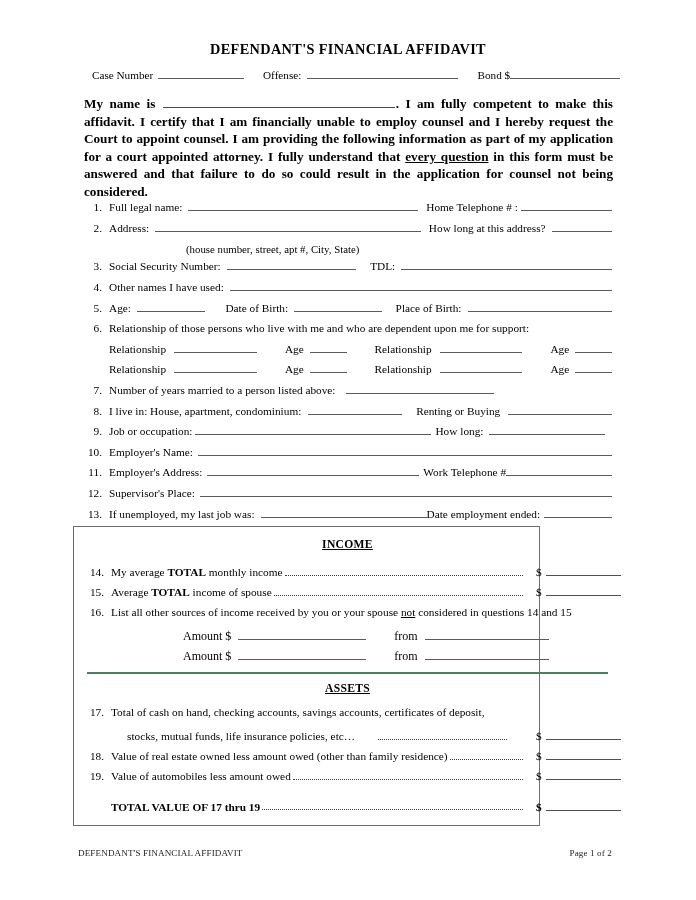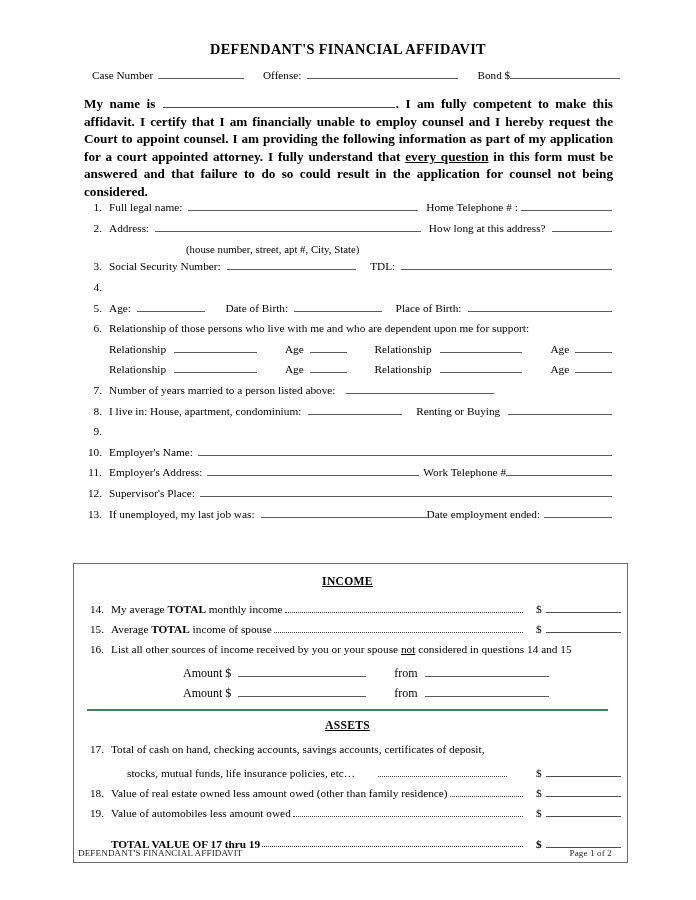--- a/index.html
+++ b/index.html
@@ -115,25 +115,24 @@
   .gap4 { display:inline-block; width:4px; flex:none; }
   .gap8 { display:inline-block; width:8px; flex:none; }
   .gap14 { display:inline-block; width:14px; flex:none; }
   .gap20 { display:inline-block; width:20px; flex:none; }
   .gap28 { display:inline-block; width:28px; flex:none; }
 
   
   .moneybox {
     position: absolute;
     left: 73px; top: 526px;
-    width: 555px;
+    width: 467px;
     height: 300px;
     border: 1px solid #6e6e6e;
     box-sizing: border-box;
-    margin-top: 37px;
   }
   .secthead {
     text-align: center;
     font-size: 11.6px;
     font-weight: bold;
     text-decoration: underline;
     letter-spacing: 0.3px;
   }
   .greenrule {
     position: absolute;
@@ -255,20 +254,24 @@
         <span class="t">Social Security Number:</span>
         <span class="blank" style="width:140px;margin-left:6px;"></span>
         <span class="gap14"></span>
         <span class="t">TDL:</span>
         <span class="blank" style="width:228px;margin-left:6px;"></span>
       </span>
     </div>
 
     <div class="qrow">
       <span class="qnum">4.</span>
+      <span class="qbody">
+        <span class="t">Other names I have used:</span>
+        <span class="blank" style="flex:1 1 auto;margin-left:6px;"></span>
+      </span>
     </div>
 
     <div class="qrow">
       <span class="qnum">5.</span>
       <span class="qbody">
         <span class="t">Age:</span>
         <span class="blank" style="width:72px;margin-left:6px;"></span>
         <span class="gap20"></span>
         <span class="t">Date of Birth:</span>
         <span class="blank" style="width:92px;margin-left:6px;"></span>
@@ -327,20 +330,27 @@
         <span class="t">I live in:  House, apartment, condominium:</span>
         <span class="blank" style="width:94px;margin-left:7px;"></span>
         <span class="gap14"></span>
         <span class="t">Renting or Buying</span>
         <span class="blank" style="width:104px;margin-left:8px;"></span>
       </span>
     </div>
 
     <div class="qrow">
       <span class="qnum">9.</span>
+      <span class="qbody">
+        <span class="t">Job or occupation:</span>
+        <span class="blank" style="width:236px;margin-left:3px;"></span>
+        <span class="gap4"></span>
+        <span class="t">How long:</span>
+        <span class="blank" style="width:116px;margin-left:6px;"></span>
+      </span>
     </div>
 
     <div class="qrow">
       <span class="qnum">10.</span>
       <span class="qbody">
         <span class="t">Employer's Name:</span>
         <span class="blank" style="flex:1 1 auto;margin-left:5px;"></span>
       </span>
     </div>
 

